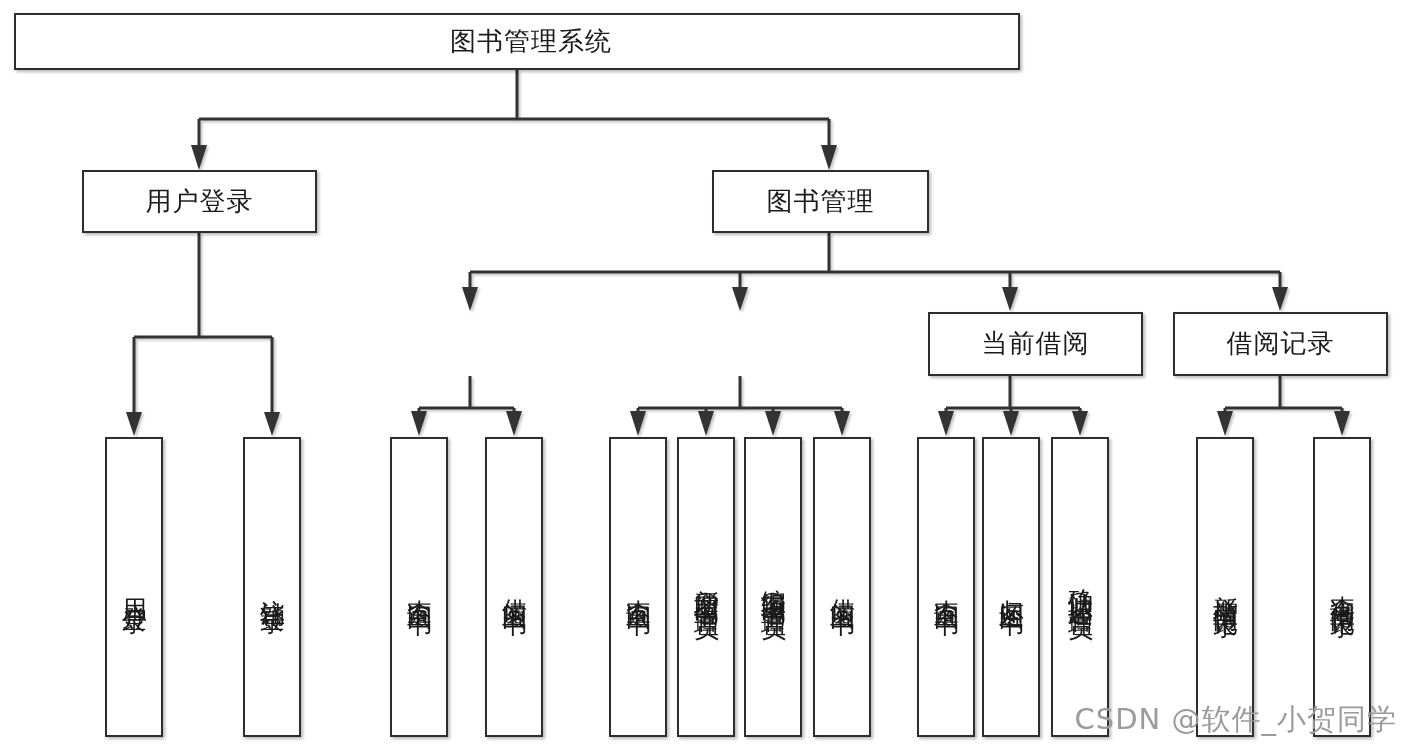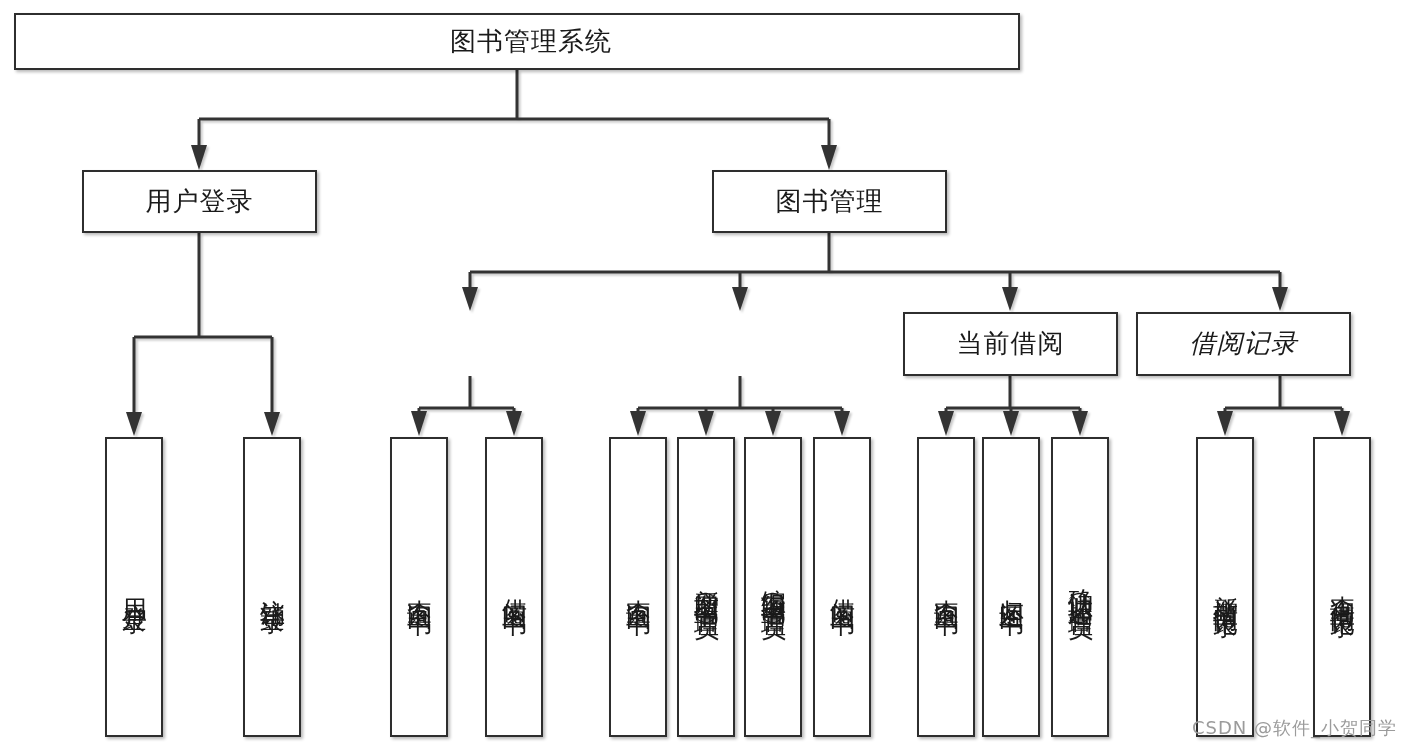--- a/index.html
+++ b/index.html
@@ -24,35 +24,35 @@
   }
   .node.h { letter-spacing: 1px; }
   .node.v {
     display: block;
     writing-mode: vertical-lr; text-orientation: mixed;
     text-align: center; letter-spacing: 4px;
     line-height: 54px; font-size: 25px; white-space: normal;
   }
   .root-box   { left: 14px;  top: 13px;  width: 1006px; height: 57px; padding-left: 28px; }
   .l2-a { left: 82px;  top: 170px; width: 235px; height: 63px; }
-  .l2-b { left: 712px; top: 170px; width: 235px; height: 63px; }
+  .l2-b { left: 712px; top: 170px; width: 217px; height: 63px; }
   .l3   { top: 312px; width: 215px; height: 64px; }
   .l3-a { left: 362px; }  .l3-b { left: 633px; }
-  .l3-c { left: 903px; }  .l3-d { left: 1136px; font-style: italic; }
+  .l3-c { left: 928px; }  .l3-d { left: 1173px; }
   .leaf { top: 437px; width: 58px; height: 300px; }
   .b1  { left: 105px; }  .b2  { left: 243px; }
   .b3  { left: 390px; }  .b4  { left: 485px; }
   .b5  { left: 609px; }  .b6  { left: 677px; }
   .b7  { left: 744px; }  .b8  { left: 813px; }
   .b9  { left: 917px; }  .b10 { left: 982px; }
   .b11 { left: 1051px; } .b12 { left: 1196px; }
   .b13 { left: 1313px; }
   .watermark {
     position: absolute; right: 8px; bottom: 7px;
-    font-size: 18px; color: #9b9b9b; letter-spacing: 1px;
+    font-size: 29px; color: #9b9b9b; letter-spacing: 1px;
     z-index: 5;
   }
 </style>
 </head>
 <body>
 
 <div class="canvas">
 
   <svg class="connectors" viewBox="0 0 1405 747" xmlns="http://www.w3.org/2000/svg">
 

